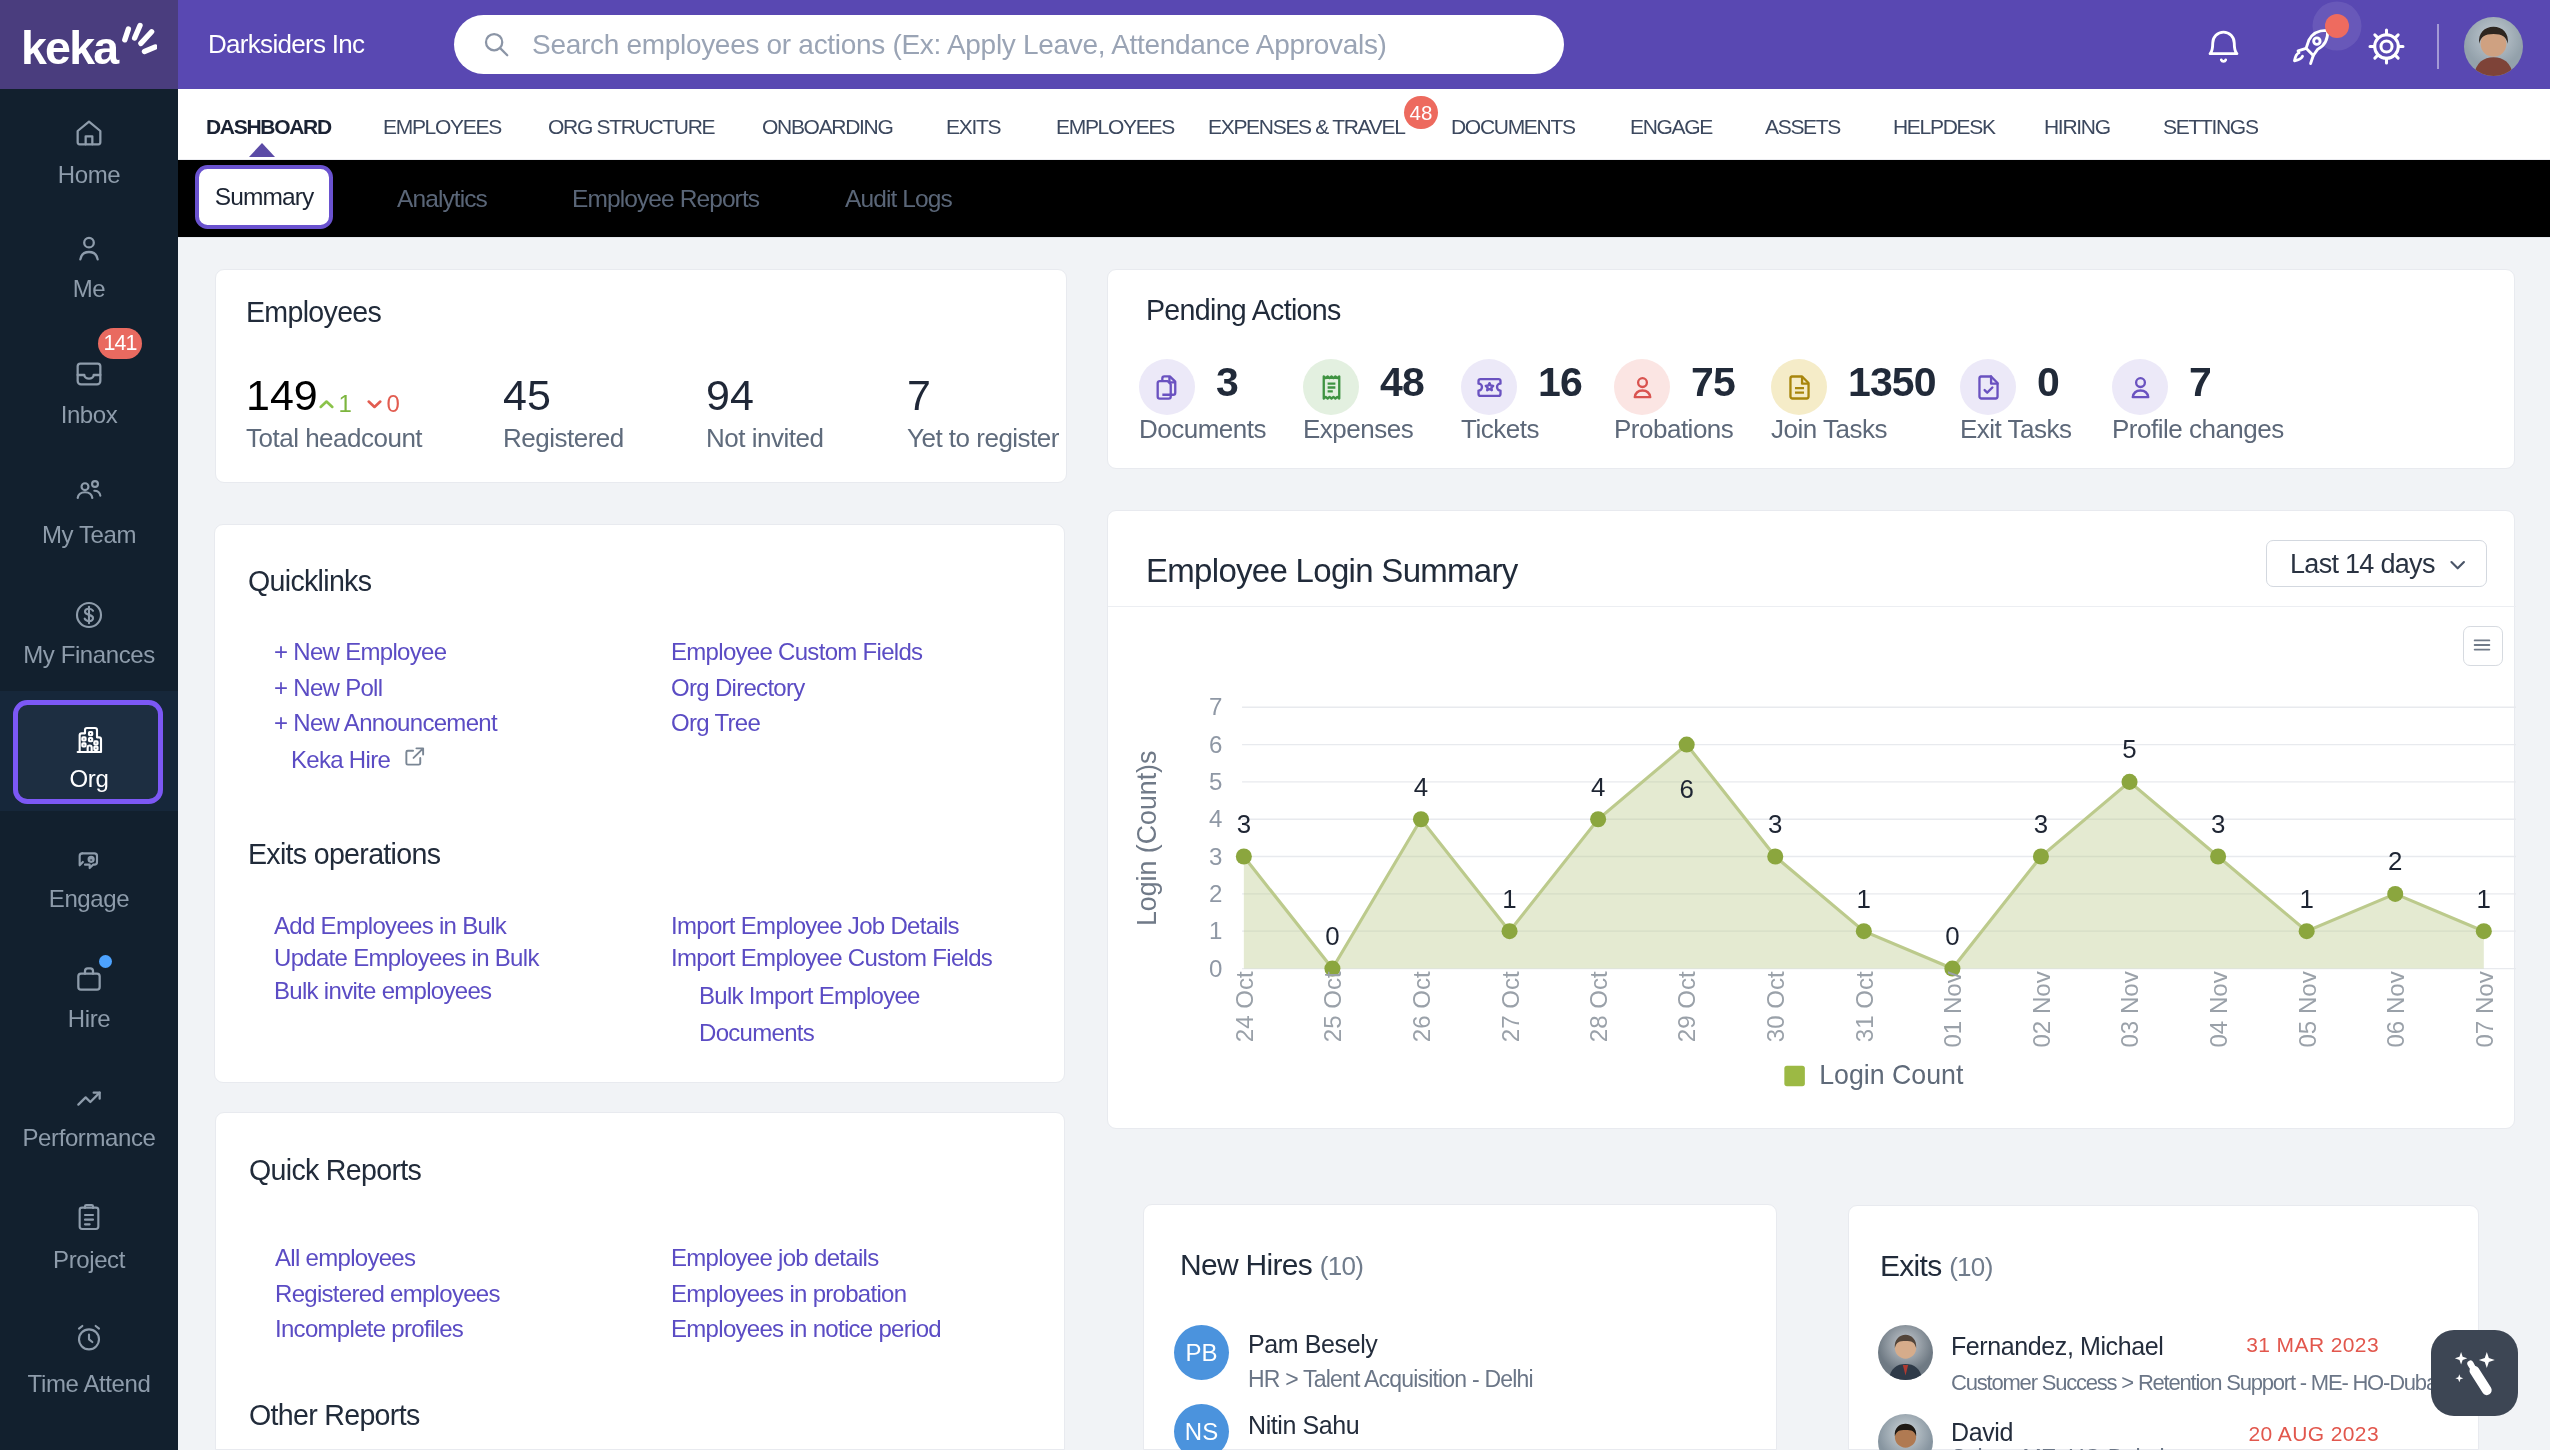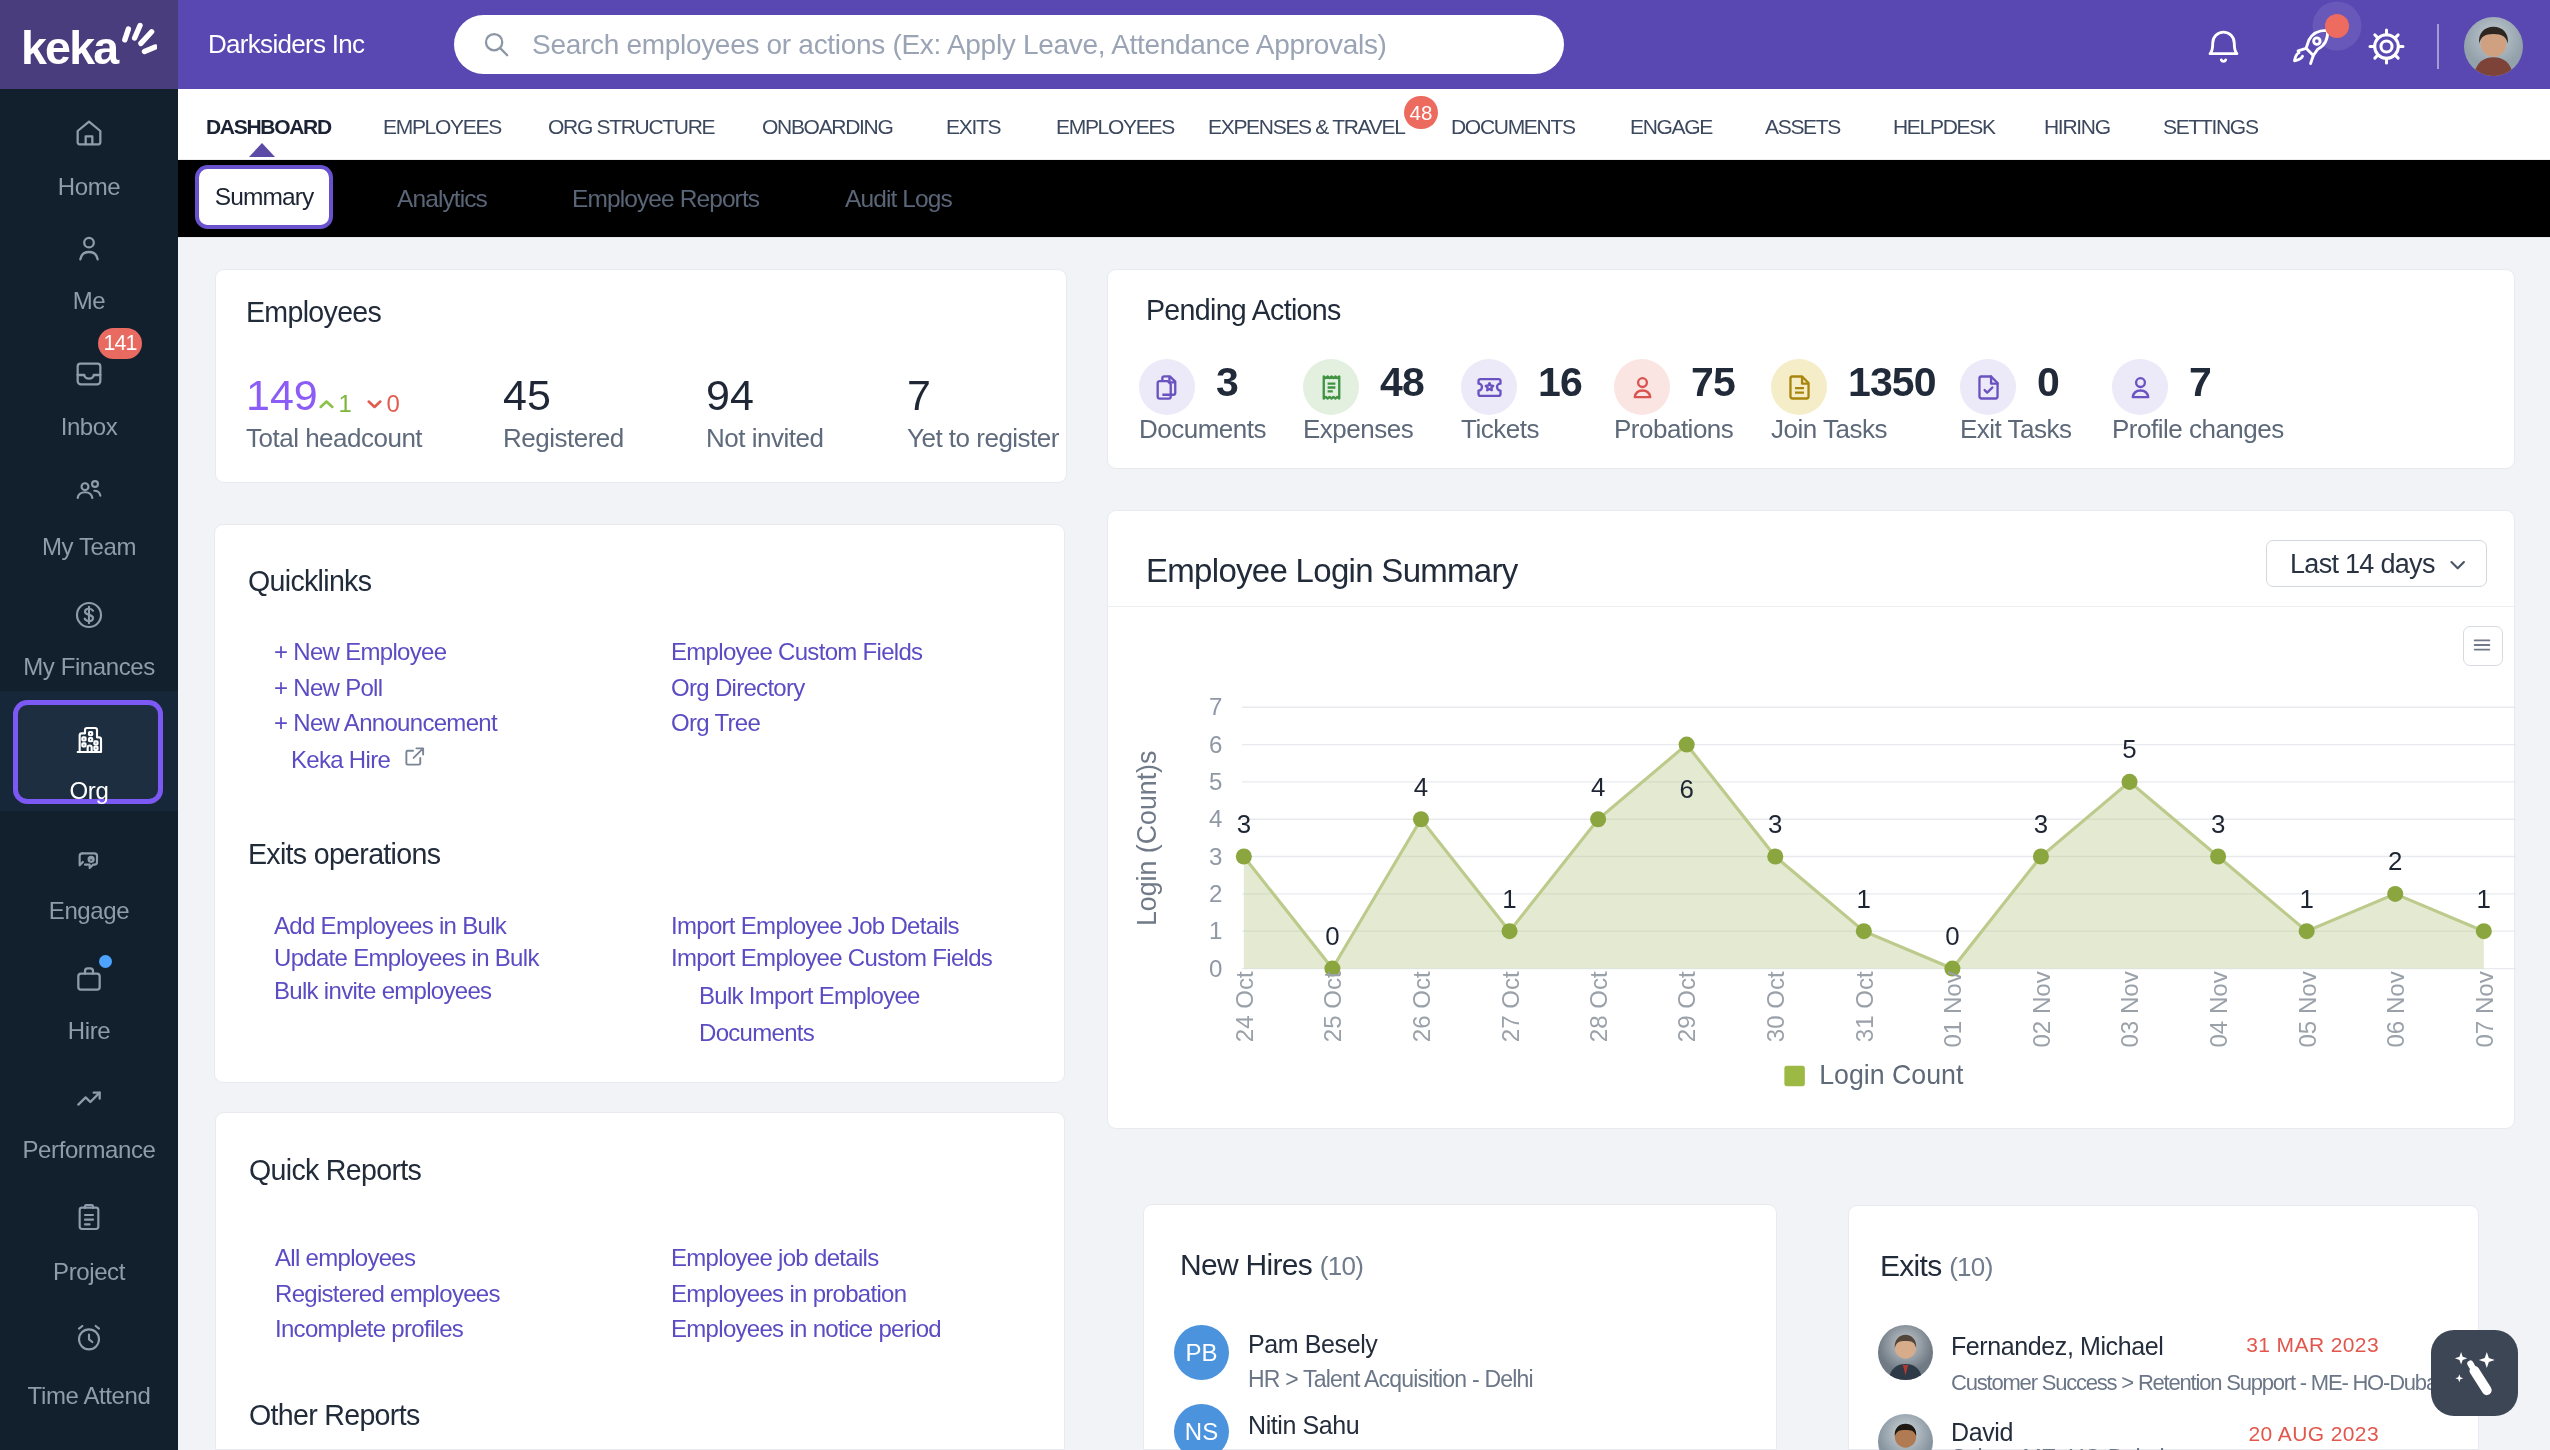--- a/index.html
+++ b/index.html
@@ -8,21 +8,21 @@
 #topbar { position:absolute; left:0; top:0; width:2550px; height:89px; background:#5948b2; }
 #logo { position:absolute; left:0; top:0; width:178px; height:89px; background:#4a3d7e; }
 #company { position:absolute; left:208px; top:0; height:89px; line-height:89px; color:#fff; font-size:26px; letter-spacing:-0.7px; }
 #search { position:absolute; left:454px; top:15px; width:1110px; height:59px; background:#fff; border-radius:30px; }
 #search .ph { position:absolute; left:78px; top:0; line-height:59px; font-size:28px; color:#9aa4b5; letter-spacing:-0.3px; }
 .topicon { position:absolute; top:25px; width:43px; height:43px; }
 #tdivider { position:absolute; left:2437px; top:24px; width:1.8px; height:45px; background:rgba(255,255,255,.45); }
 #avatar { position:absolute; left:2464px; top:17px; width:59px; height:59px; border-radius:50%; overflow:hidden; }
 
 #sidebar { position:absolute; left:0; top:89px; width:178px; height:1361px; background:#12202e; }
-.sitem { position:absolute; left:0; width:178px; text-align:center; color:#8e9cab; font-size:24px; letter-spacing:-0.4px;margin-top:12px; }
+.sitem { position:absolute; left:0; width:178px; text-align:center; color:#8e9cab; font-size:24px; letter-spacing:-0.4px; }
 .sicon { position:absolute; left:73px; width:32px; height:32px; }
 #orgband { position:absolute; left:0; top:602px; width:178px; height:120px; background:#16273a; }
 #orgtile { position:absolute; left:13.4px; top:611px; width:150px; height:104px; background:#1d2e41; border:5.4px solid #7c58f5; border-radius:14.3px; }
 #badge171 { position:absolute; left:98px; top:239px; width:44px; height:31px; background:#e96a60; border-radius:16px; color:#fff; font-size:21.4px; text-align:center; line-height:31px; letter-spacing:-0.9px; }
 #hiredot { position:absolute; left:99px; top:866px; width:13.4px; height:13.4px; border-radius:50%; background:#4da3ff; }
 
 #nav { position:absolute; left:178px; top:89px; width:2372px; height:70px; background:#fff; }
 .nitem { position:absolute; top:0; height:70px; line-height:75px; font-size:21px; letter-spacing:-1.3px; color:#3c485e; white-space:nowrap; }
 .nitem.active { color:#1a2233; font-weight:bold; }
 #navtri { position:absolute; left:249px; top:143px; width:0; height:0; border-left:13.4px solid transparent; border-right:13.4px solid transparent; border-bottom:14.3px solid #5b4ba6; }
@@ -184,21 +184,21 @@
 <div id="navtri"></div>
 <div id="subnav">
   <div class="subitem" style="left:219px">Analytics</div>
   <div class="subitem" style="left:394px">Employee Reports</div>
   <div class="subitem" style="left:667px">Audit Logs</div>
 </div>
 <div id="sumbox">Summary</div>
 
 <div class="card" style="left:215px; top:269px; width:852px; height:214px;">
   <h2 class="ct" style="position:absolute; left:30px; top:26px;">Employees</h2>
-  <div style="position:absolute; left:30px; top:101px; font-size:43px; color:#8b5cf6;">149</div>
+  <div style="position:absolute; left:30px; top:101px; font-size:43px; color:#000000;">149</div>
   <div style="position:absolute; left:102px; top:120px; display:flex; align-items:center; font-size:24px; color:#7cb53e;"><svg width="17" height="12.5" viewBox="0 0 19 14" style="margin-right:3.6px;">
         <path d="M3 10 L9.5 4 L16 10" stroke="#8bc34a" stroke-width="3" fill="none" stroke-linecap="round" stroke-linejoin="round"></path>
       </svg>1</div>
   <div style="position:absolute; left:150px; top:120px; display:flex; align-items:center; font-size:24px; color:#e25c50;"><svg width="17" height="12.5" viewBox="0 0 19 14" style="margin-right:3.6px;">
         <path d="M3 4 L9.5 10 L16 4" stroke="#e25c50" stroke-width="3" fill="none" stroke-linecap="round" stroke-linejoin="round"></path>
       </svg>0</div>
   <div style="position:absolute; left:287px; top:101px; font-size:43px; color:#1f2737;">45</div>
   <div style="position:absolute; left:490px; top:101px; font-size:43px; color:#1f2737;">94</div>
   <div style="position:absolute; left:691px; top:101px; font-size:43px; color:#1f2737;">7</div>
   <div class="gray" style="position:absolute; left:30px; top:153px; font-size:26px; letter-spacing:-0.5px;">Total headcount</div>

